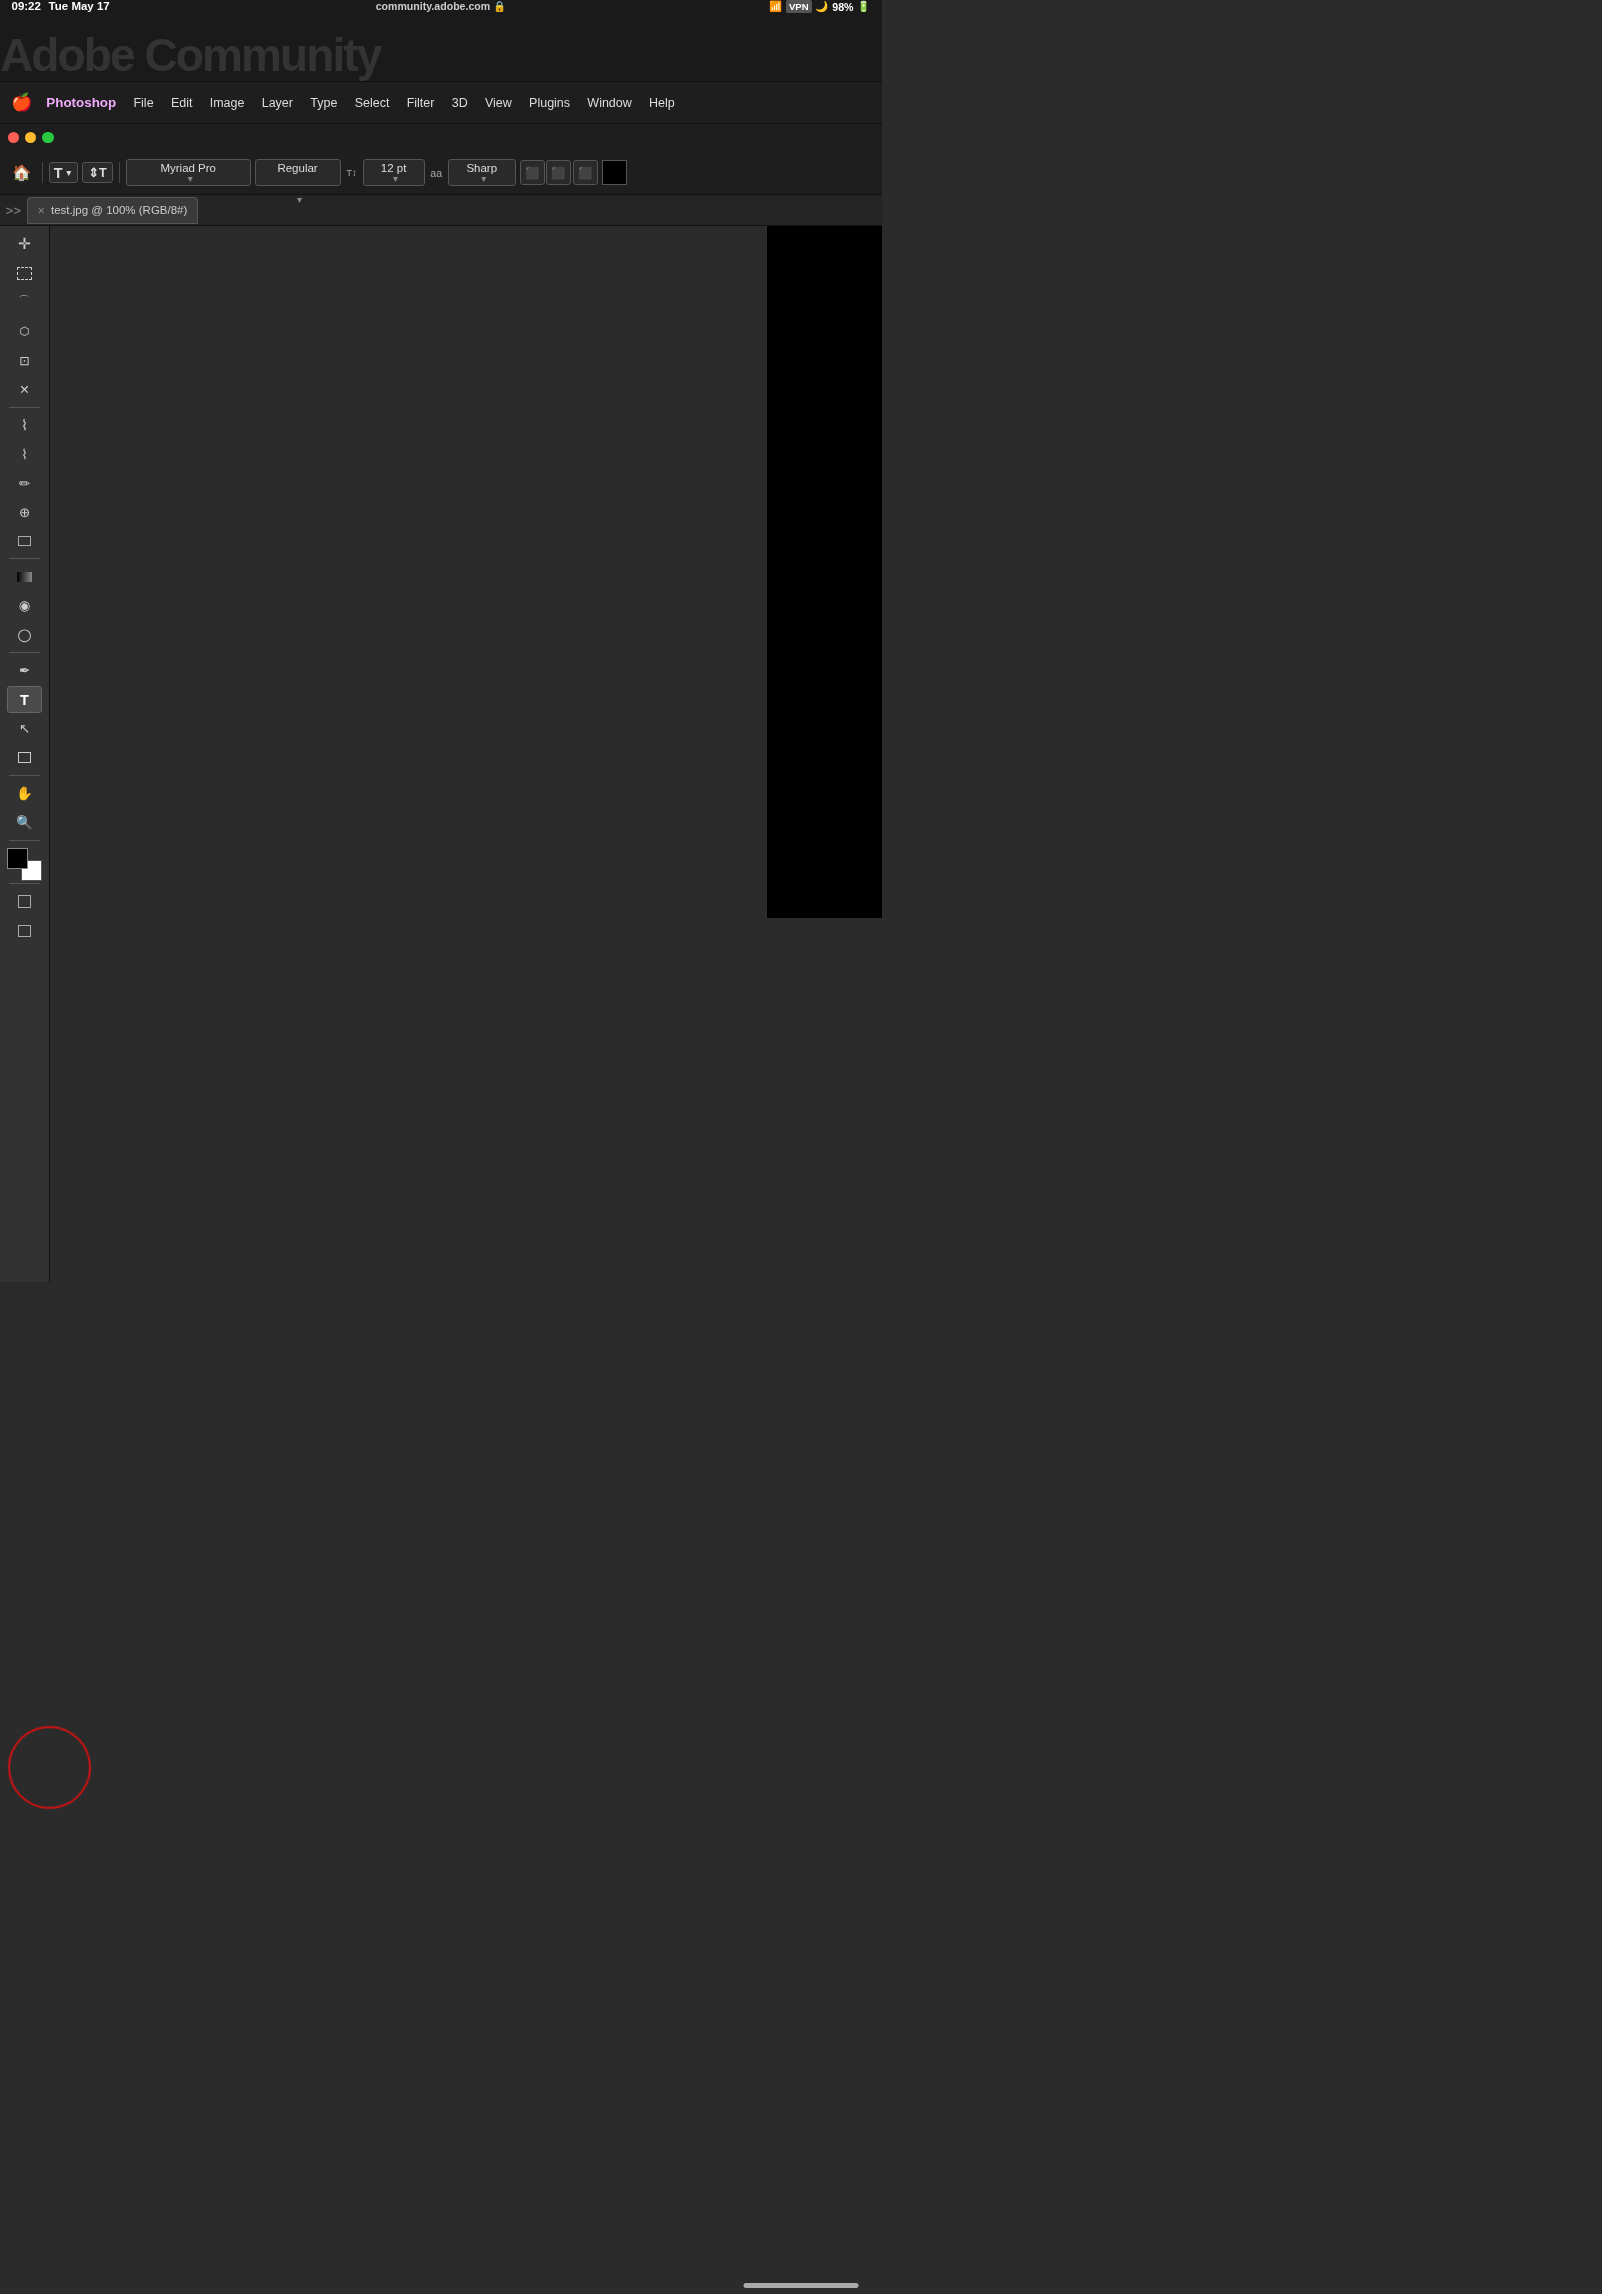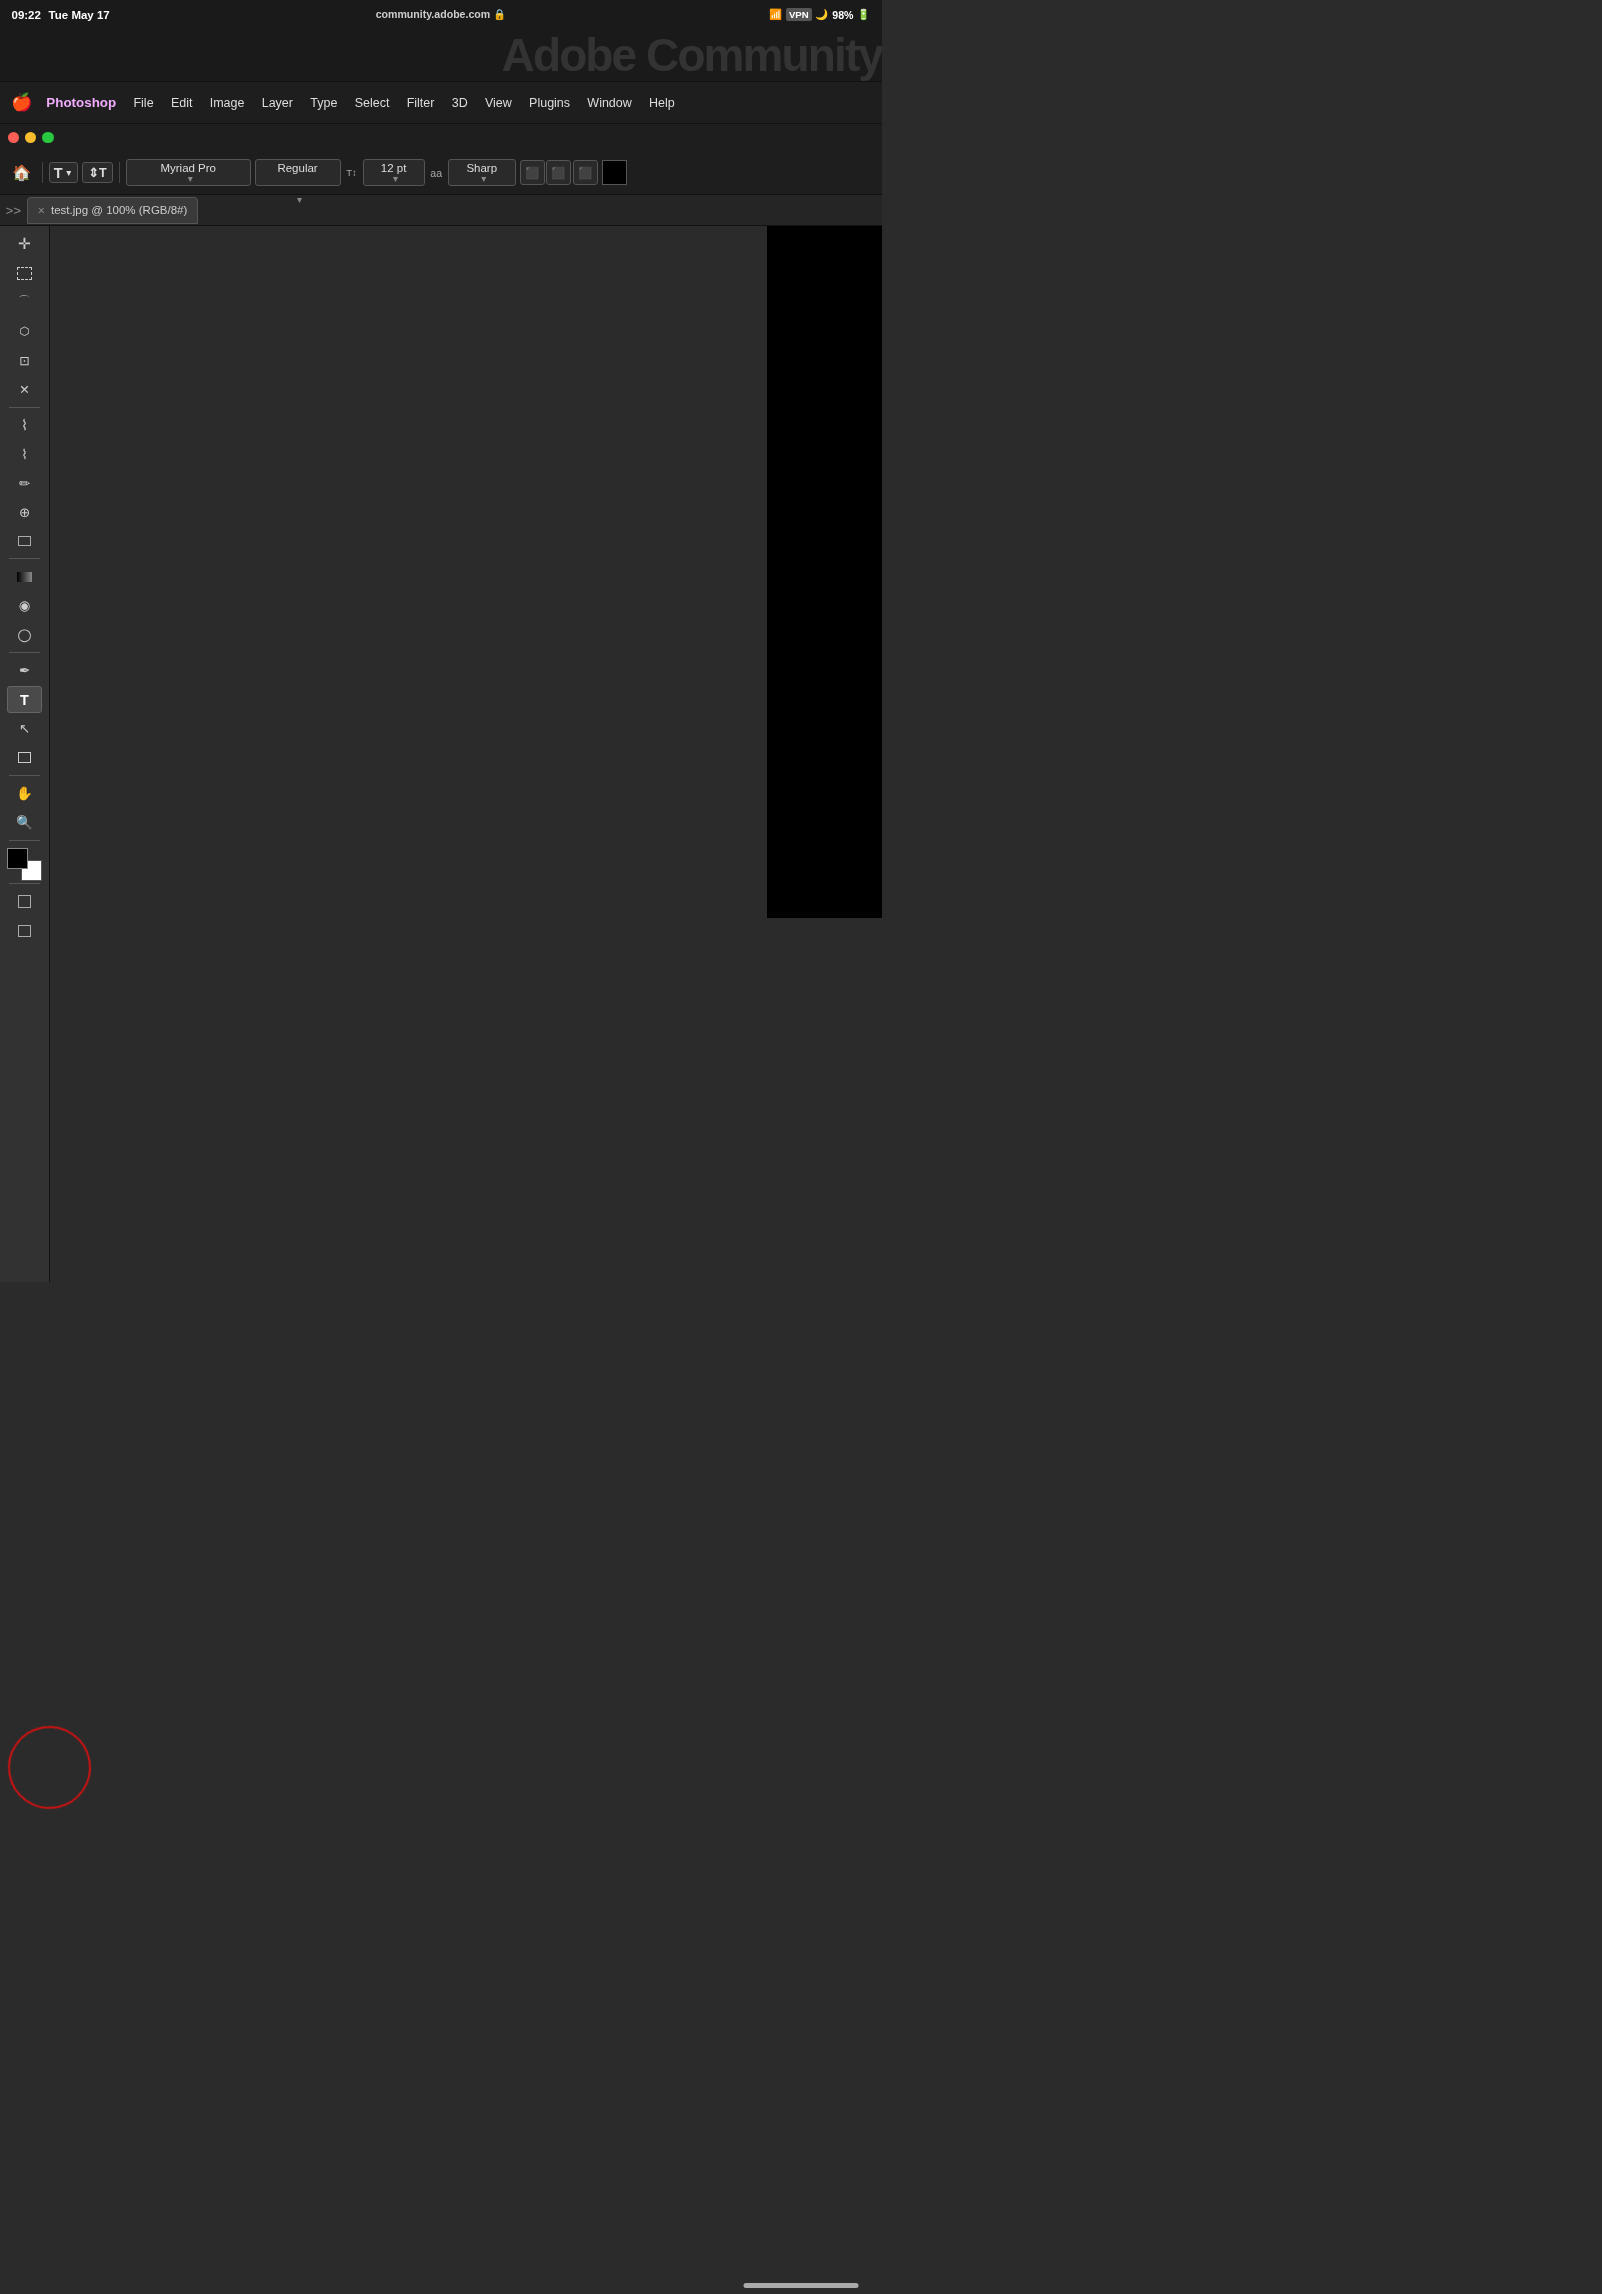--- a/index.html
+++ b/index.html
@@ -12,21 +12,21 @@
       color: #ccc;
       overflow: hidden;
       position: relative;
     }
 
     
     .status-bar {
       background: #1a1a1a;
       height: 29px;
       display: flex;
-      align-items: center;
+      align-items: flex-start;
       justify-content: space-between;
       padding: 0 11.5px;
       font-size: 11.5px;
       color: #fff;
       font-weight: 600;
     }
     .status-bar-left { display: flex; gap: 7.7px; align-items: center; }
     .status-bar-center { position: absolute; left: 50%; transform: translateX(-50%); font-size: 10.6px; color: #ccc; }
     .status-bar-right { display: flex; align-items: center; gap: 3.8px; font-size: 10.6px; }
 
@@ -311,21 +311,21 @@
       background: #aaa;
       border-radius: 2.9px;
     }
 
     
     .adobe-header-strip {
       background: #1a1a1a;
       height: 53px;
       display: flex;
       align-items: center;
-      justify-content: flex-end;
+      justify-content: flex-start;
       border-bottom: 1px solid #111;
       overflow: hidden;
     }
     .adobe-header-text {
       font-size: 46px;
       font-weight: 900;
       color: #333;
       letter-spacing: -1.9px;
       white-space: nowrap;
     }

